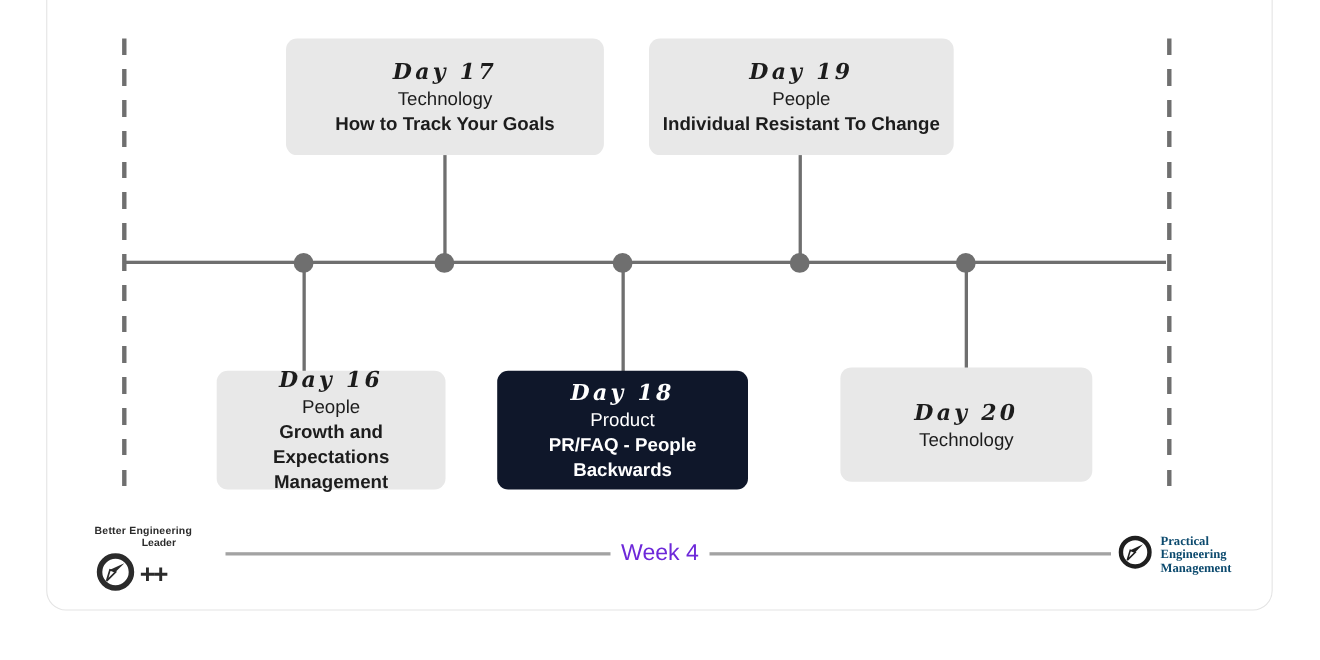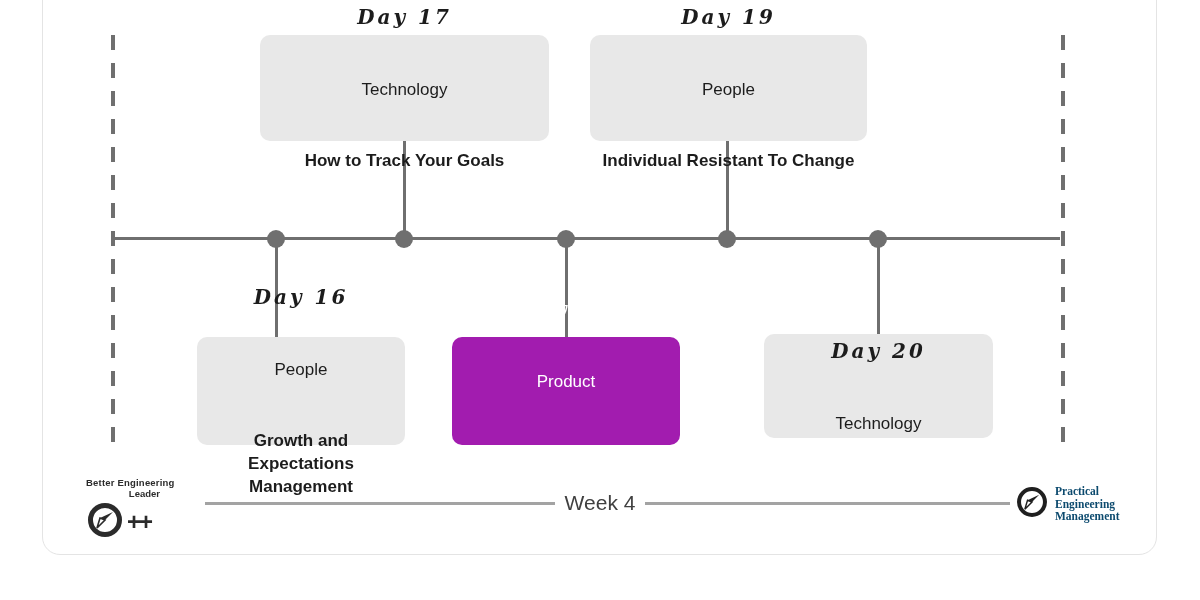--- a/index.html
+++ b/index.html
@@ -12,30 +12,30 @@
          background:repeating-linear-gradient(to bottom,#6f6f6f 0 15px,transparent 15px 28px);}
   .vdash.left{left:111px;}
   .vdash.right{left:1061px;}
   
   .hline{position:absolute;left:113px;top:237px;width:947px;height:3px;background:#6f6f6f;}
   .dot{position:absolute;width:18px;height:18px;border-radius:50%;background:#6f6f6f;top:230px;z-index:3;}
   .conn{position:absolute;width:3px;background:#6f6f6f;z-index:2;}
   
   .card{position:absolute;border-radius:10px;background:#e8e8e8;color:#1c1c1c;
         display:flex;flex-direction:column;align-items:center;justify-content:center;
-        text-align:center;padding:6px 10px;box-sizing:border-box;z-index:4;gap:48px;}
-  .card.dark{background:#a21caf;color:#ffffff;}
+        text-align:center;padding:6px 10px;box-sizing:border-box;z-index:4;}
+  .card.dark{background:#0f172a;color:#ffffff;}
   .card .day{font-family:"DejaVu Serif", serif;font-style:italic;font-weight:700;
              font-size:20px;letter-spacing:3px;line-height:26px;}
   .card .cat{font-size:17px;font-weight:400;line-height:23px;}
   .card .title{font-size:17px;font-weight:700;line-height:23px;}
   
   .wline{position:absolute;top:502px;height:3px;background:#a3a3a3;}
   .week{position:absolute;top:491px;left:556px;width:88px;text-align:center;
-        font-size:21px;color:#404040;}
+        font-size:21px;color:#6d28d9;}
   
   .brandL{position:absolute;left:86px;top:477px;width:90px;color:#2b2b2b;}
   .brandL .l1{font-size:9.5px;font-weight:700;letter-spacing:0.2px;white-space:nowrap;}
   .brandL .l2{font-size:9.5px;font-weight:700;text-align:right;width:74px;}
   .brandL .row{display:flex;align-items:center;margin-top:2px;}
   .brandL .plus{font-size:24px;font-weight:800;letter-spacing:-2px;color:#2b2b2b;margin-left:3px;line-height:20px;}
   
   .brandR{position:absolute;left:1015px;top:485px;display:flex;align-items:center;color:#0c4a6e;}
   .brandR .txt{font-family:"Liberation Serif", serif;font-weight:700;font-size:11.5px;
                line-height:12.5px;margin-left:6px;}

